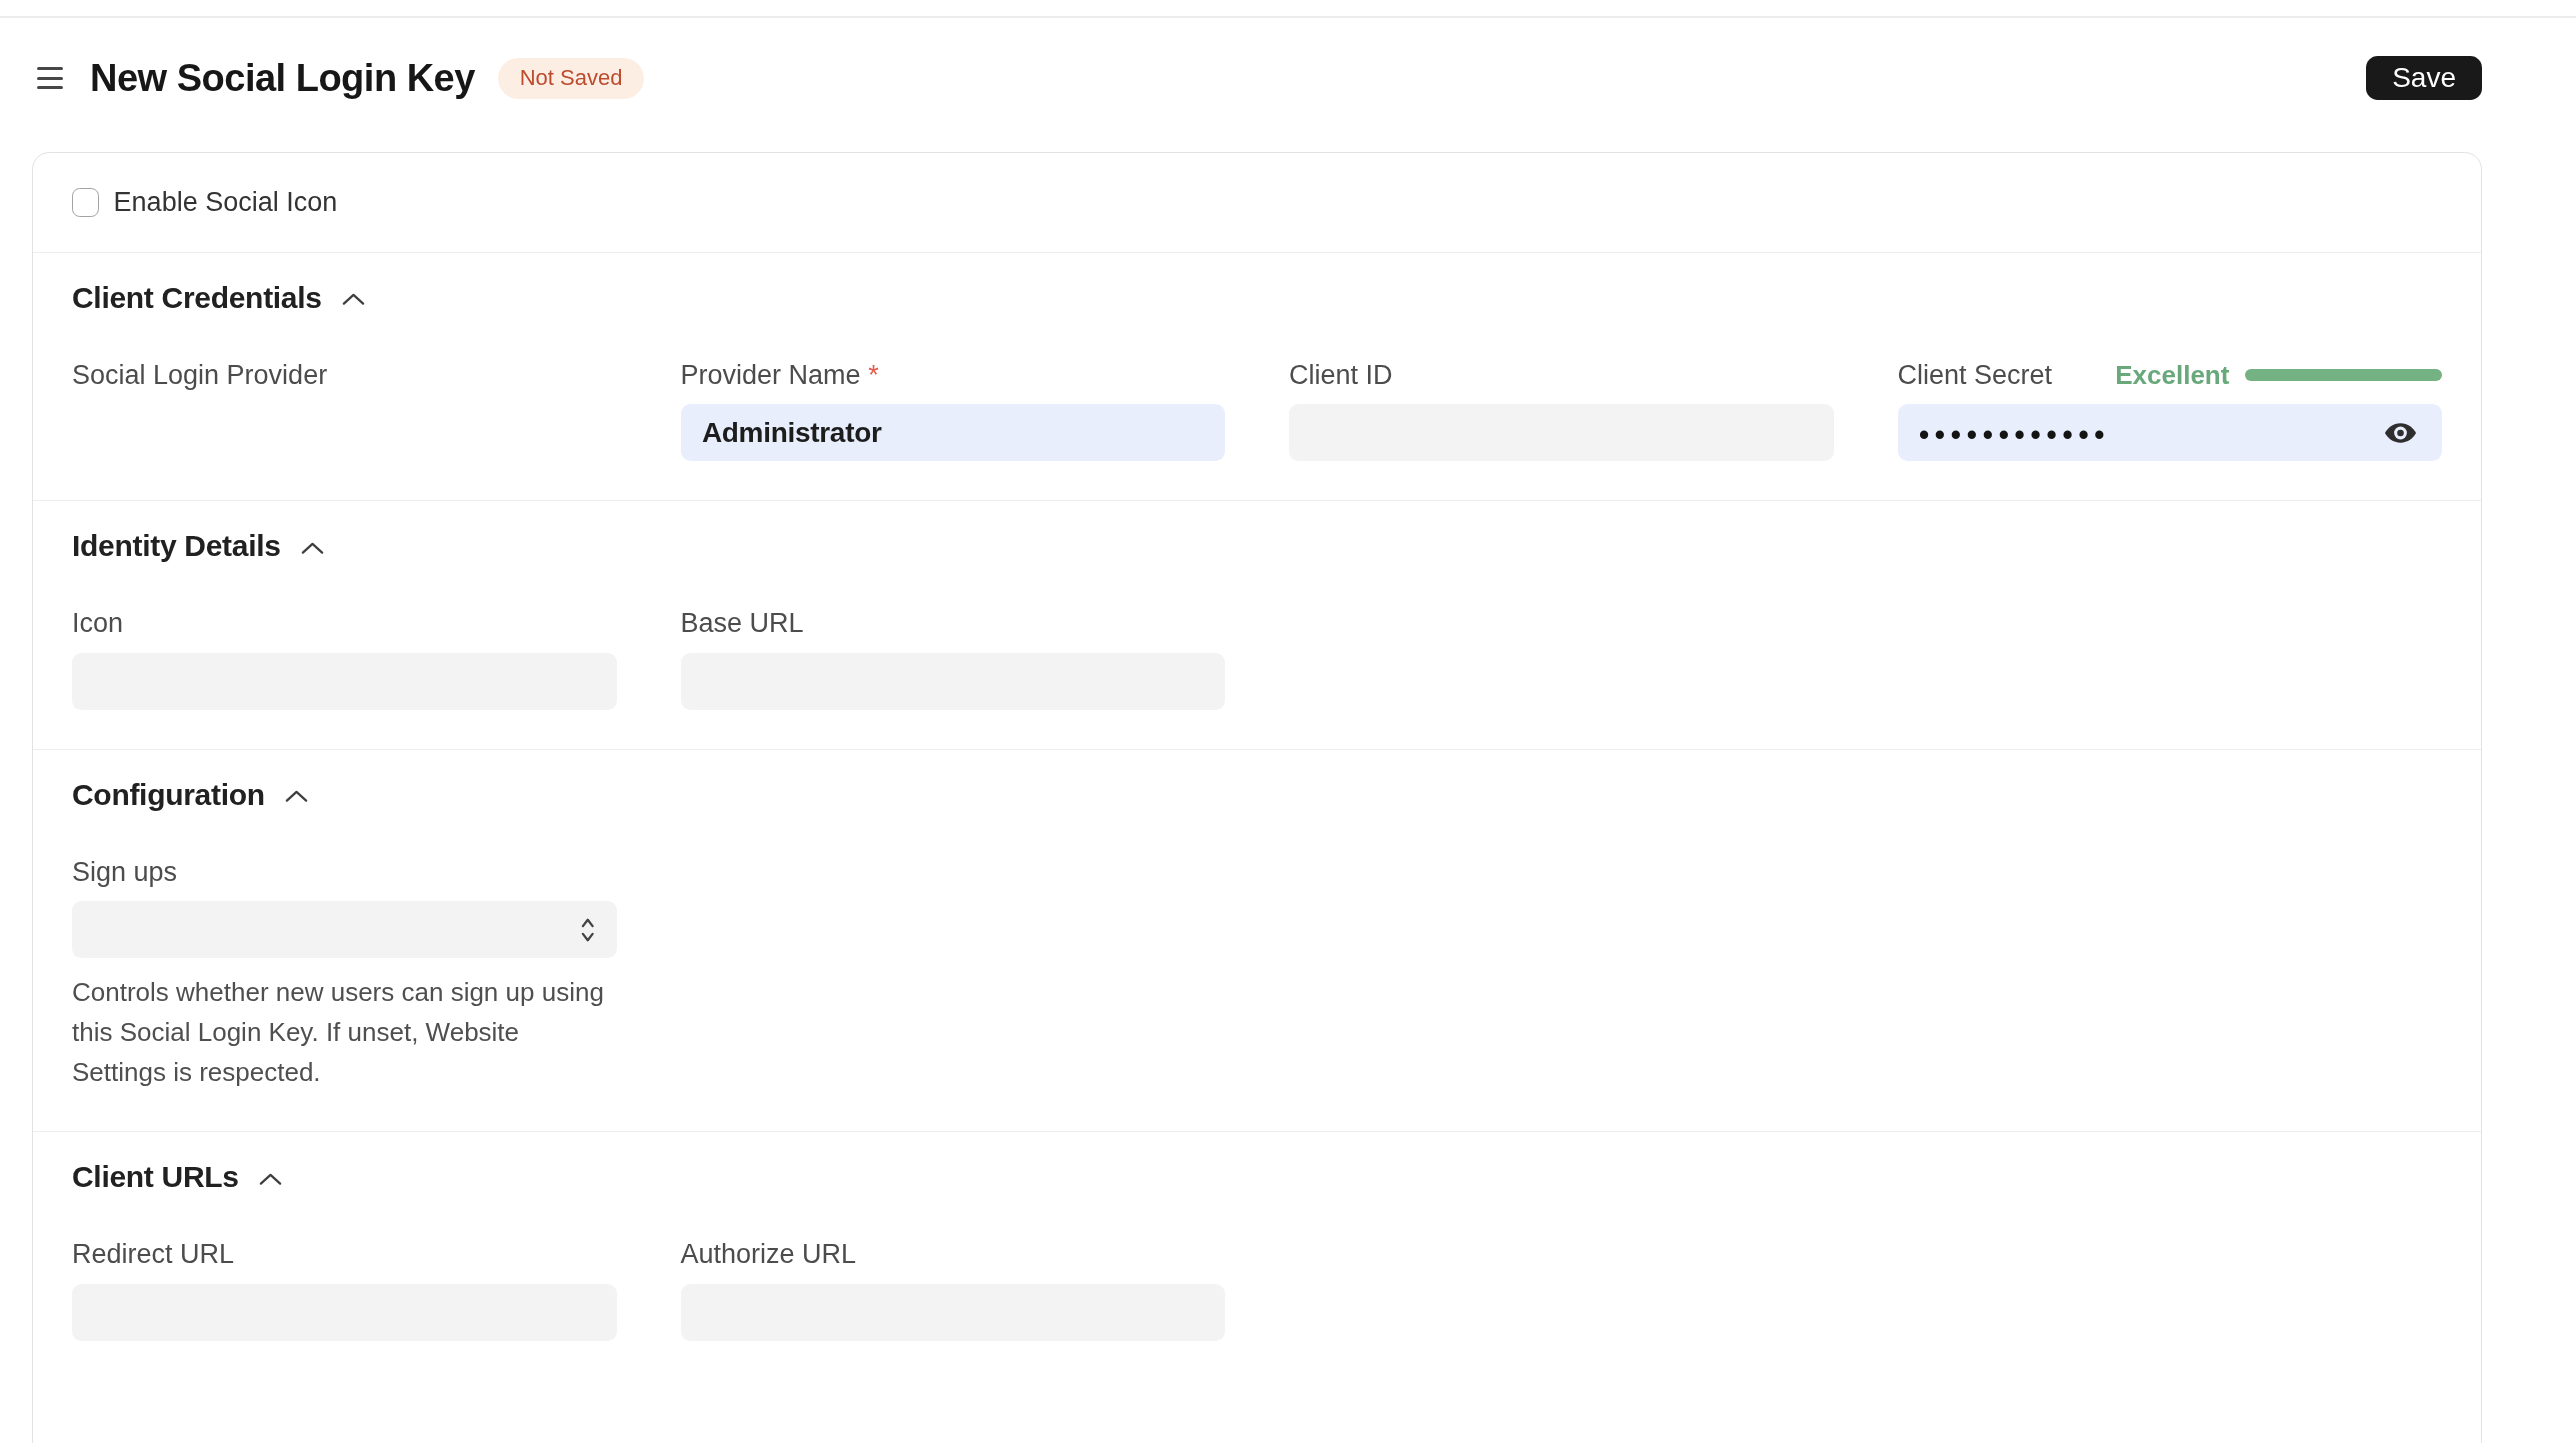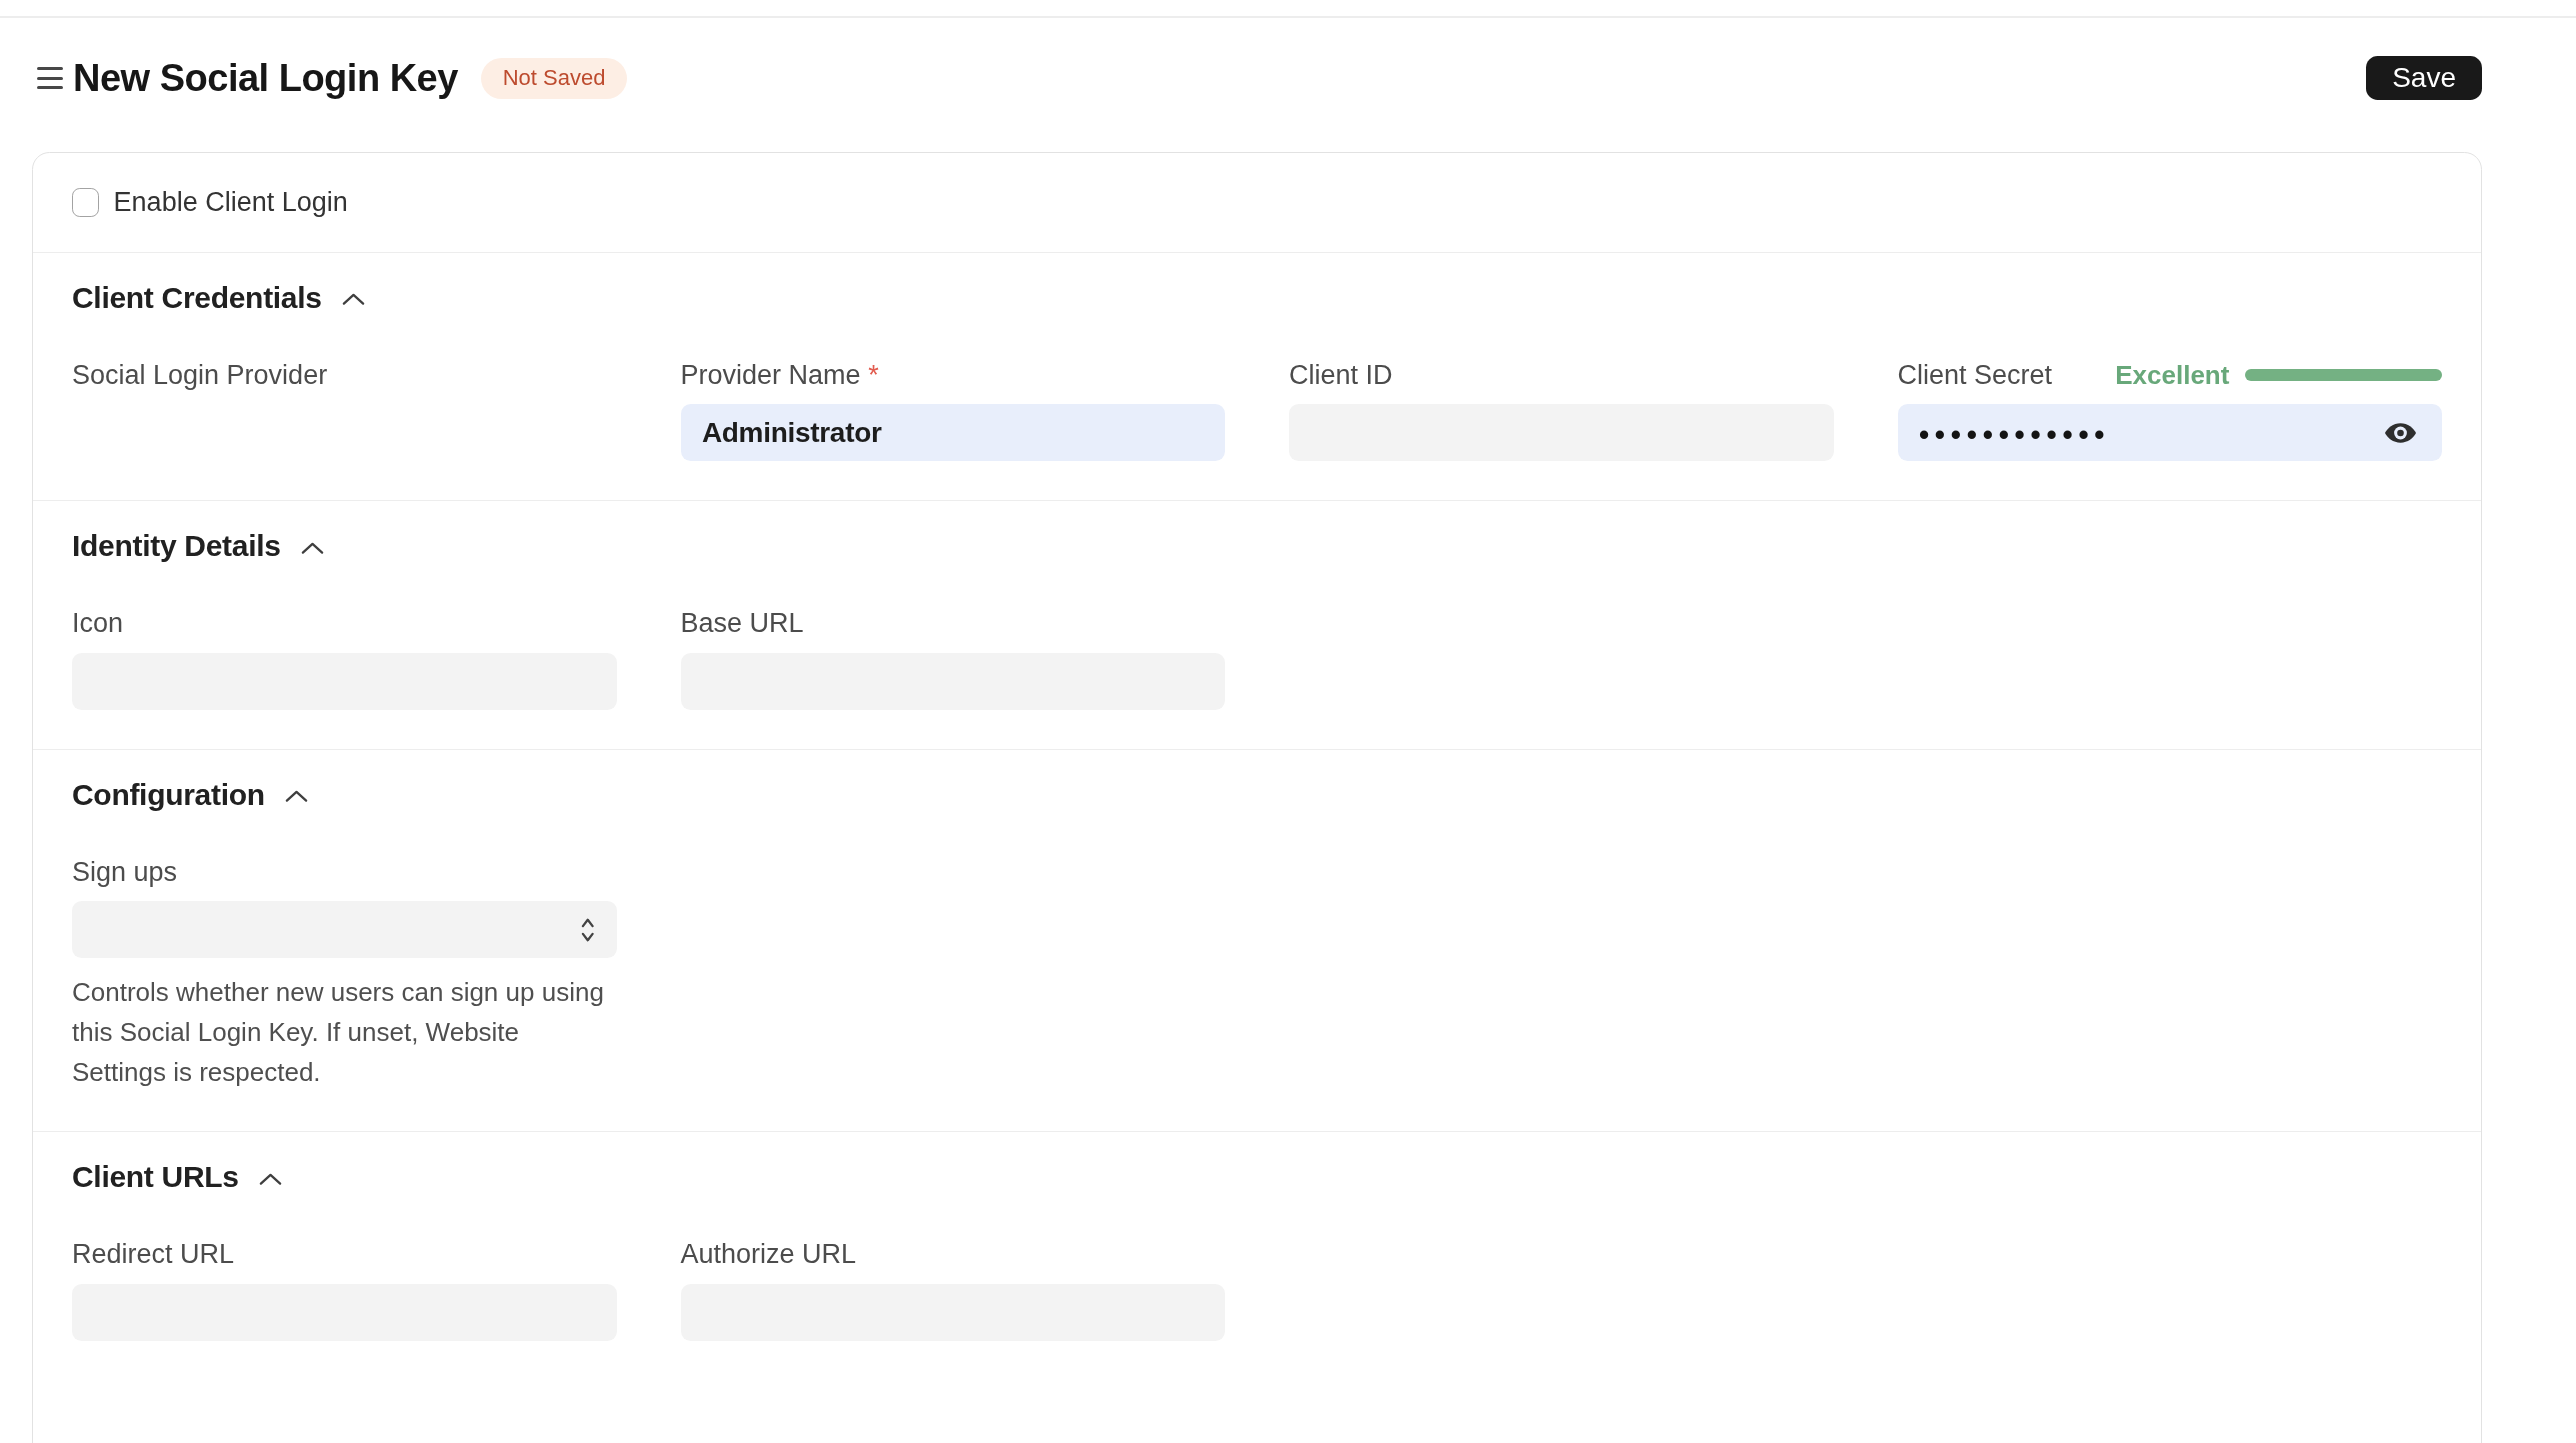--- a/index.html
+++ b/index.html
@@ -9,21 +9,21 @@
   }
   *{box-sizing:border-box; margin:0; padding:0;}
   html,body{width:2576px; height:1444px; overflow:hidden; background:#ffffff;
     font-family:"Liberation Sans","DejaVu Sans",sans-serif; color:#1d1d1d;}
   .top-strip{margin-top:15.6px; border-bottom:2.9px solid var(--divider);}
   
   .header{display:flex; align-items:center; margin-top:33px; height:55px; padding:0 94px 0 37px;}
   .hamburger{width:26px; height:26px; display:flex; flex-direction:column; justify-content:space-between;
     padding:1.9px 0; background:none; border:none; cursor:pointer;}
   .hamburger span{display:block; height:2.9px; width:100%; background:#474747; border-radius:1.9px;}
-  .title{font-size:38px; font-weight:700; color:#171717; letter-spacing:-0.5px; margin-left:10px; white-space:nowrap;}
+  .title{font-size:38px; font-weight:700; color:#171717; letter-spacing:-0.5px; margin-left:27px; white-space:nowrap;}
   .badge{margin-left:23.4px; height:41px; display:inline-flex; align-items:center; padding:0 21.4px;
     border-radius:20.5px; background:var(--badge-bg); color:var(--badge-text); font-size:22px; font-weight:500; white-space:nowrap;}
   .save-btn{margin-left:auto; height:44px; padding:0 26px; border:none; border-radius:11.7px;
     background:var(--save-bg); color:var(--save-text); font-size:28px; font-family:inherit; cursor:pointer;}
   
   .card{margin:46px 94px 0 32px; border:1.9px solid var(--card-border); border-radius:17.5px;
     background:#fff; overflow:hidden; min-height:1364px;}
   .row-checkbox{display:flex; align-items:center; height:99px; padding:0 39px;}
   .checkbox{width:27px; height:29px; border:1.9px solid #a3a3a3; border-radius:7.8px; background:#fff; cursor:pointer; flex:0 0 auto;}
   .checkbox-label{margin-left:14.6px; font-size:27px; color:#333333;}
@@ -63,21 +63,21 @@
   </button>
   <h1 class="title">New Social Login Key</h1>
   <span class="badge">Not Saved</span>
   <button class="save-btn">Save</button>
 </header>
 
 <main class="card">
 
   <div class="row-checkbox">
     <span class="checkbox"></span>
-    <span class="checkbox-label">Enable Client Login</span>
+    <span class="checkbox-label">Enable Social Icon</span>
   </div>
 
   <div class="divider"></div>
 
   <section>
     <div class="section-head">
       <h2>Client Credentials</h2>
       <span class="collapse-icon">
         <svg width="25" height="15.6" viewBox="0 0 26 16">
             <path d="M3 13 L13 4 L23 13" fill="none" stroke="#3f3f3f" stroke-width="2.4" stroke-linecap="round" stroke-linejoin="round"></path>

